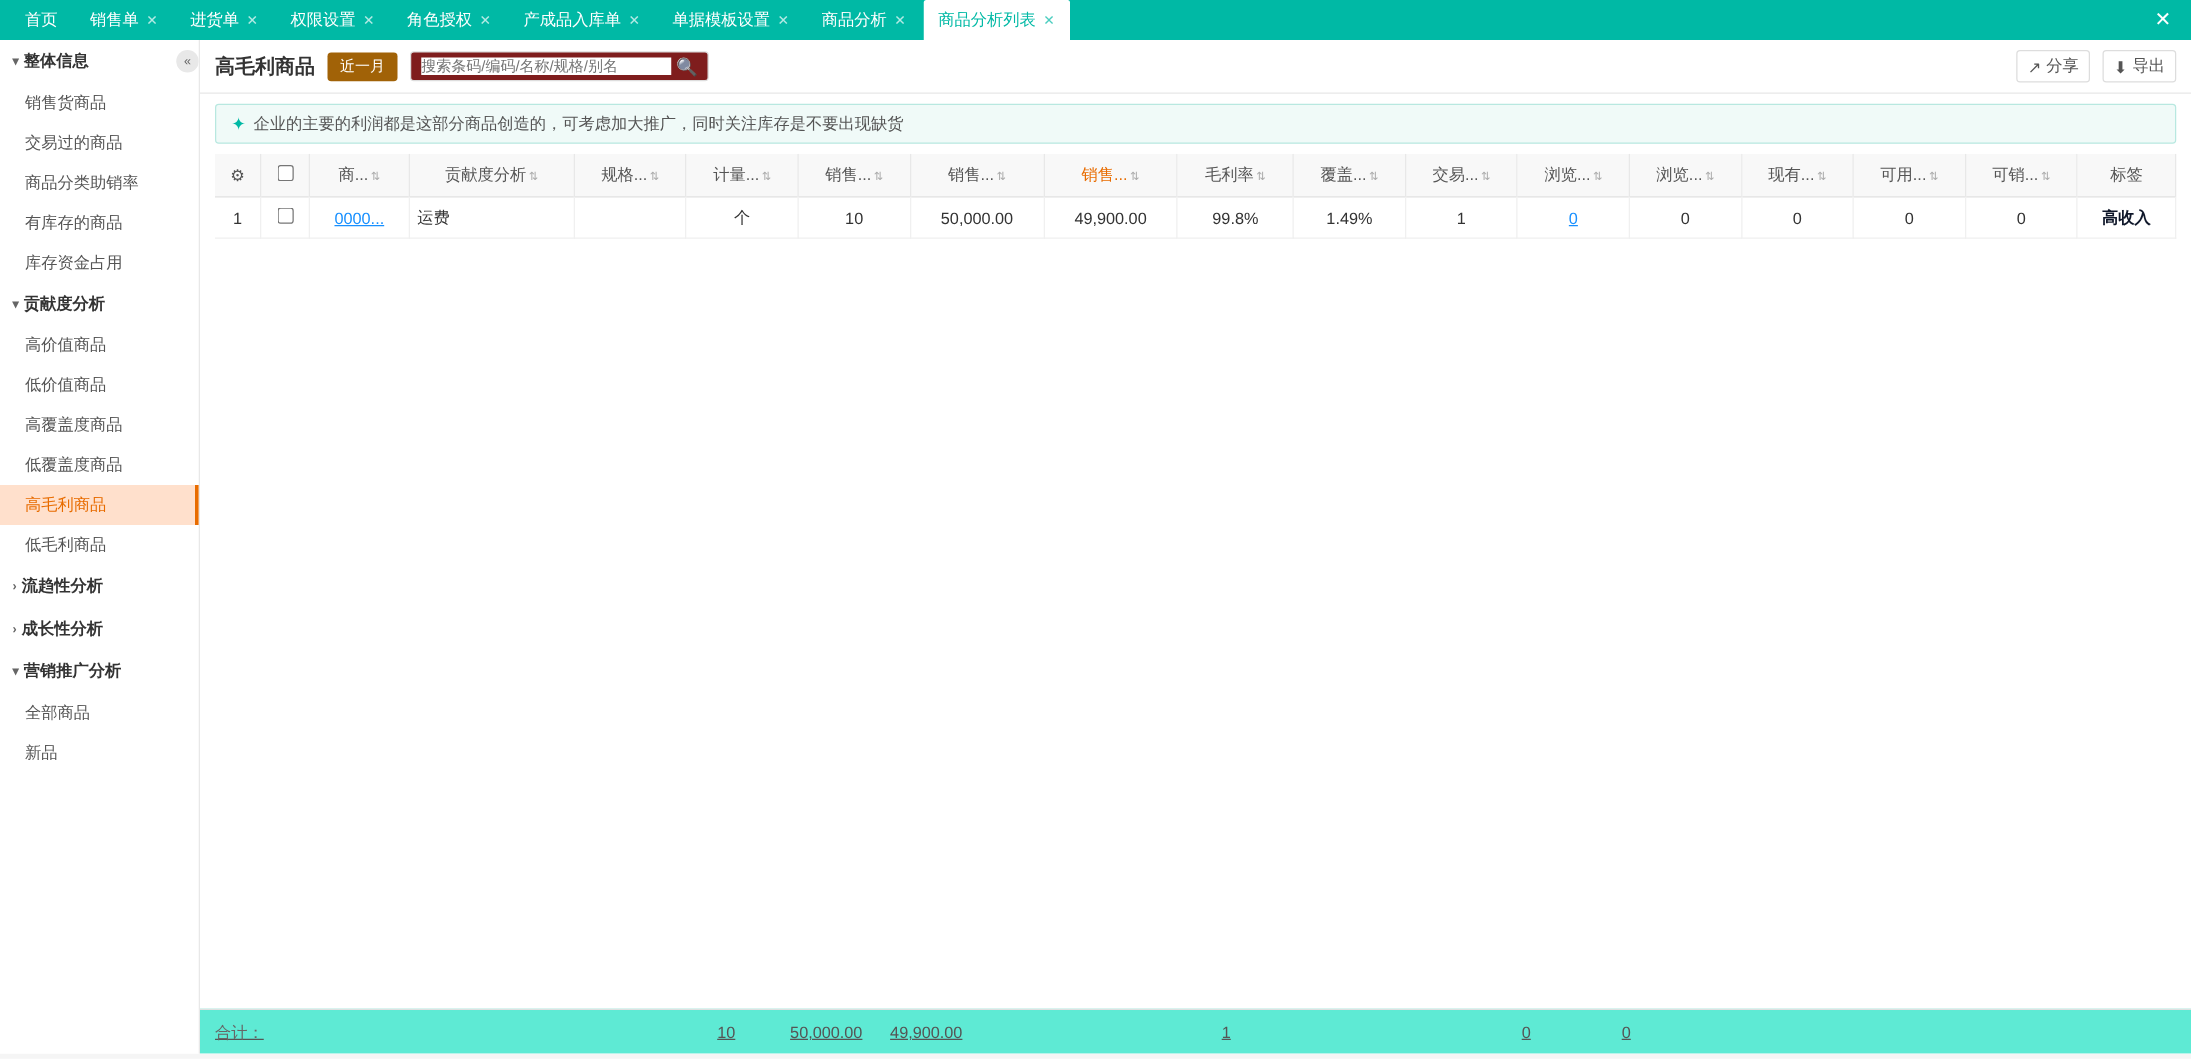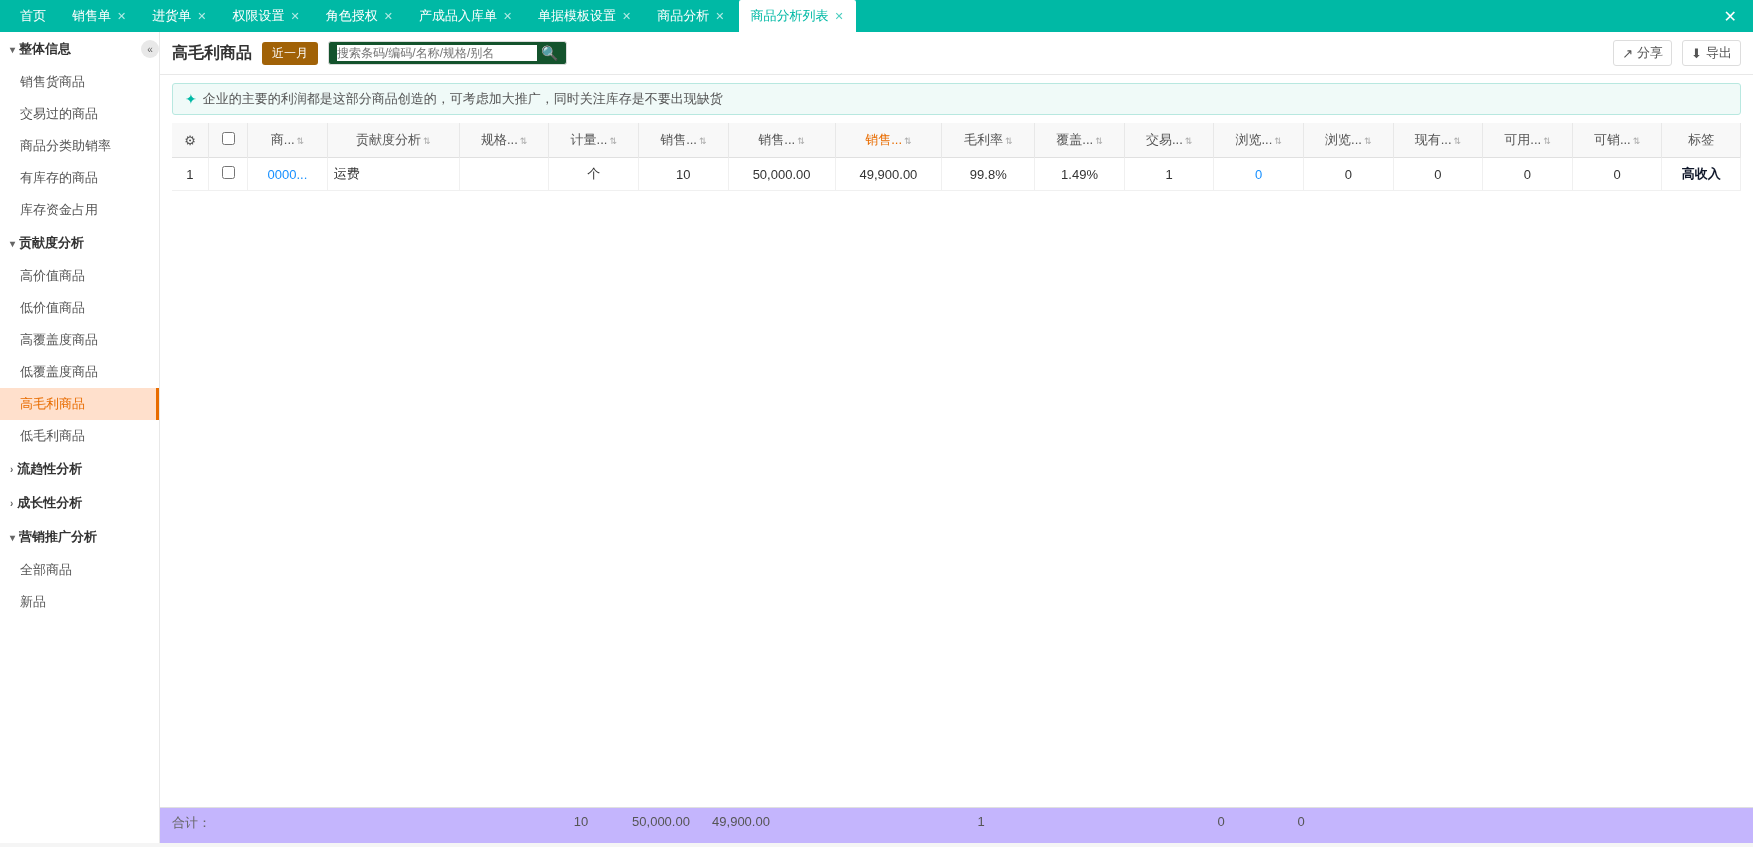--- a/index.html
+++ b/index.html
@@ -108,24 +108,25 @@
       background: #a16207;
       color: #fff;
       border: none;
       border-radius: 3px;
       padding: 3px 10px;
       cursor: pointer;
       font-size: 12px;
     }
     .search-box {
       display: flex;
+      align-items: center;
       border: 1px solid #ddd;
       border-radius: 3px;
       padding: 3px 8px;
-      background: #14532d;
+      background: #7f1d1d;
       gap: 4px;
     }
     .search-box input {
       border: none;
       outline: none;
       font-size: 12px;
       width: 200px;
       color: #999;
     }
     .search-icon { color: #999; font-size: 14px; cursor: pointer; }
@@ -184,33 +185,35 @@
     }
     th .sort-arrows { font-size: 9px; color: #aaa; margin-left: 2px; }
     td {
       padding: 7px 6px;
       text-align: center;
       border-bottom: 1px solid #f0f0f0;
       border-right: 1px solid #f0f0f0;
       color: #333;
     }
     td.text-left { text-align: left; margin-left: 12px; }
-    td.link { color: #1890ff; cursor: pointer; }
+    td.link { color: #1890ff; text-decoration: underline; cursor: pointer; }
     td.tag-green { color: #0f172a; font-weight: bold; }
 
     
     .table-footer {
       display: flex;
+      align-items: center;
       border-top: 1px solid #e0e0e0;
-      background: #c4b5fd;
+      background: #5eead4;
       padding: 6px 12px;
       font-size: 12px;
       color: #555;
       gap: 0;
       min-height: 36px;
+      text-decoration: underline;
     }
     .footer-label { padding-right: 10px; color: #666; }
     .footer-cell {
       min-width: 80px;
       text-align: center;
       padding: 0 6px;
     }
 
     
     ::-webkit-scrollbar { width: 6px; height: 6px; }

